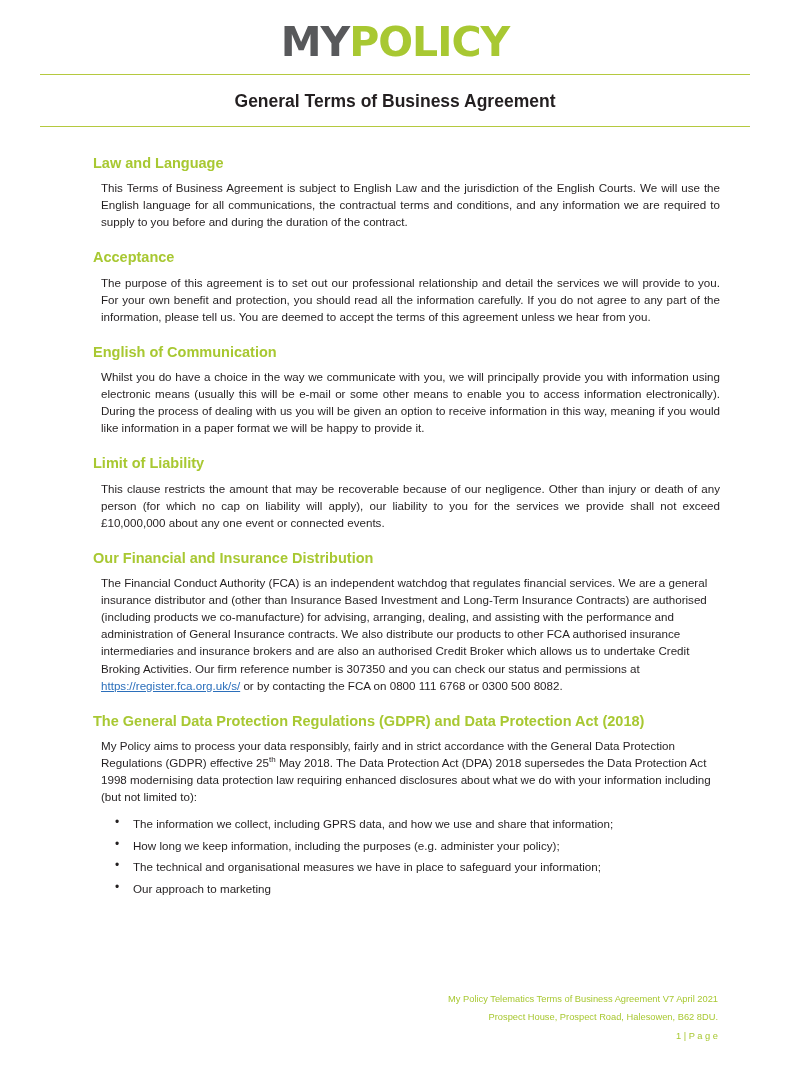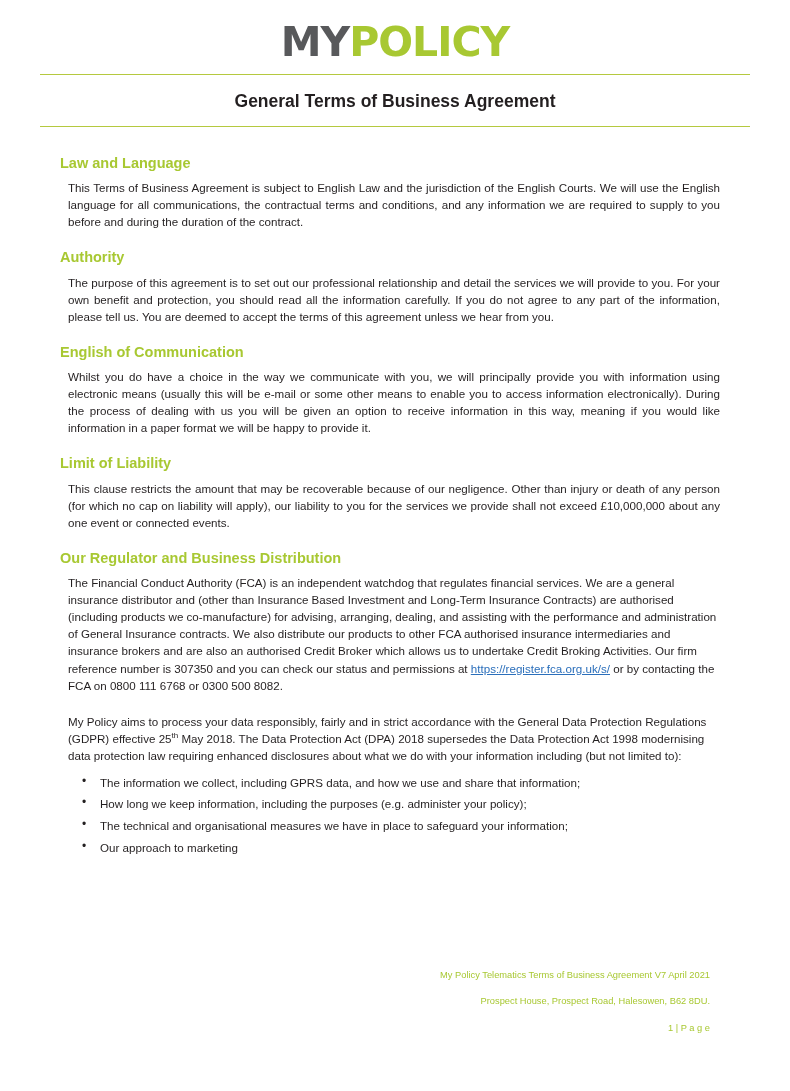--- a/index.html
+++ b/index.html
@@ -52,21 +52,21 @@
     text-align: center;
     font-size: 17.5px;
     font-weight: bold;
     color: #231f20;
     padding: 16px 0 14px 0;
     font-family: "Liberation Sans", sans-serif;
   }
 
   
   .content {
-    padding: 0 70px 0 60px;
+    padding: 0 70px 0 93px;
     margin-top: 28px;
   }
   h2.section-head {
     color: #a8c832;
     font-size: 14.5px;
     font-weight: bold;
     margin: 0 0 7px 0;
     line-height: 1.2;
   }
   .section {
@@ -117,21 +117,21 @@
     left: 0;
     right: 0;
     bottom: 44px;
     text-align: right;
     padding-right: 68px;
     color: #a8c832;
     font-size: 9.3px;
     line-height: 1.55;
   }
   .footer div {
-    margin: 12px;
+    margin: 4px;
   }
 </style>
 </head>
 <body>
 
 <div class="page">
 
   <div class="logo-wrap">
     <div class="logo"><span class="my">MY</span><span class="policy">POLICY</span></div>
   </div>
@@ -141,40 +141,41 @@
   <div class="rule"></div>
 
   <div class="content">
 
     <div class="section">
       <h2 class="section-head">Law and Language</h2>
       <p class="body-text">This Terms of Business Agreement is subject to English Law and the jurisdiction of the English Courts. We will use the English language for all communications, the contractual terms and conditions, and any information we are required to supply to you before and during the duration of the contract.</p>
     </div>
 
     <div class="section">
-      <h2 class="section-head">Authority</h2>
+      <h2 class="section-head">Acceptance</h2>
       <p class="body-text">The purpose of this agreement is to set out our professional relationship and detail the services we will provide to you. For your own benefit and protection, you should read all the information carefully. If you do not agree to any part of the information, please tell us. You are deemed to accept the terms of this agreement unless we hear from you.</p>
     </div>
 
     <div class="section">
       <h2 class="section-head">English of Communication</h2>
       <p class="body-text">Whilst you do have a choice in the way we communicate with you, we will principally provide you with information using electronic means (usually this will be e-mail or some other means to enable you to access information electronically). During the process of dealing with us you will be given an option to receive information in this way, meaning if you would like information in a paper format we will be happy to provide it.</p>
     </div>
 
     <div class="section">
       <h2 class="section-head">Limit of Liability</h2>
       <p class="body-text">This clause restricts the amount that may be recoverable because of our negligence. Other than injury or death of any person (for which no cap on liability will apply), our liability to you for the services we provide shall not exceed £10,000,000 about any one event or connected events.</p>
     </div>
 
     <div class="section left-align">
-      <h2 class="section-head">Our Regulator and Business Distribution</h2>
+      <h2 class="section-head">Our Financial and Insurance Distribution</h2>
       <p class="body-text"><span>The Financial Conduct Authority (FCA) is an independent watchdog that regulates financial services. We are a general insurance distributor and (other than Insurance Based Investment and Long-Term Insurance Contracts) are authorised (including products we co-manufacture) for advising, arranging, dealing, and assisting with the performance and administration of General Insurance contracts. We also distribute our products to other FCA authorised insurance intermediaries and insurance brokers and are also an authorised Credit Broker which allows us to undertake Credit Broking Activities. Our firm reference number is 307350 and you can check our status and permissions at </span><a class="link" href="#">https://register.fca.org.uk/s/</a><span> or by contacting the FCA on 0800 111 6768 or 0300 500 8082.</span></p>
     </div>
 
     <div class="section left-align">
+      <h2 class="section-head">The General Data Protection Regulations (GDPR) and Data Protection Act (2018)</h2>
       <p class="body-text"><span>My Policy aims to process your data responsibly, fairly and in strict accordance with the General Data Protection Regulations (GDPR) effective 25</span><sup>th</sup><span> May 2018. The Data Protection Act (DPA) 2018 supersedes the Data Protection Act 1998 modernising data protection law requiring enhanced disclosures about what we do with your information including (but not limited to):</span></p>
       <ul class="bullets">
         <li>The information we collect, including GPRS data, and how we use and share that information;</li>
         <li>How long we keep information, including the purposes (e.g. administer your policy);</li>
         <li>The technical and organisational measures we have in place to safeguard your information;</li>
         <li>Our approach to marketing</li>
       </ul>
     </div>
 
   </div>

